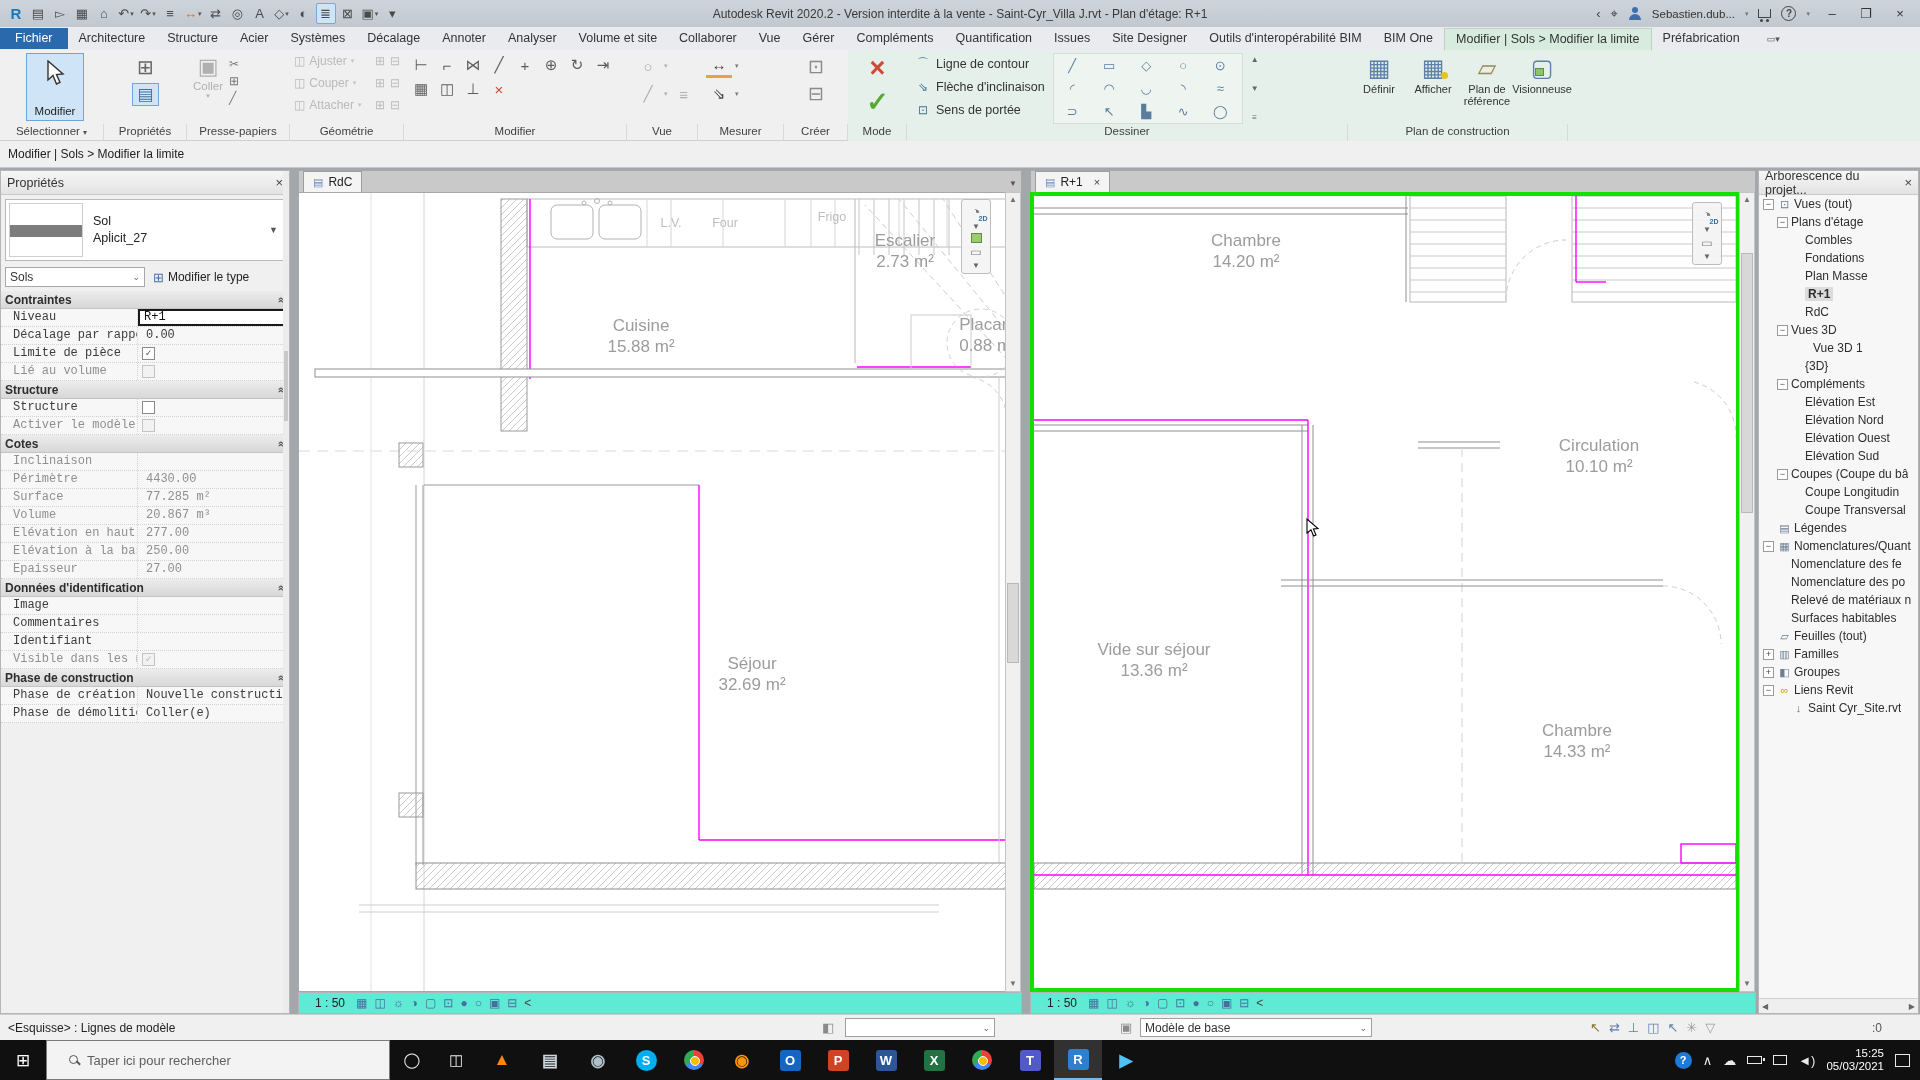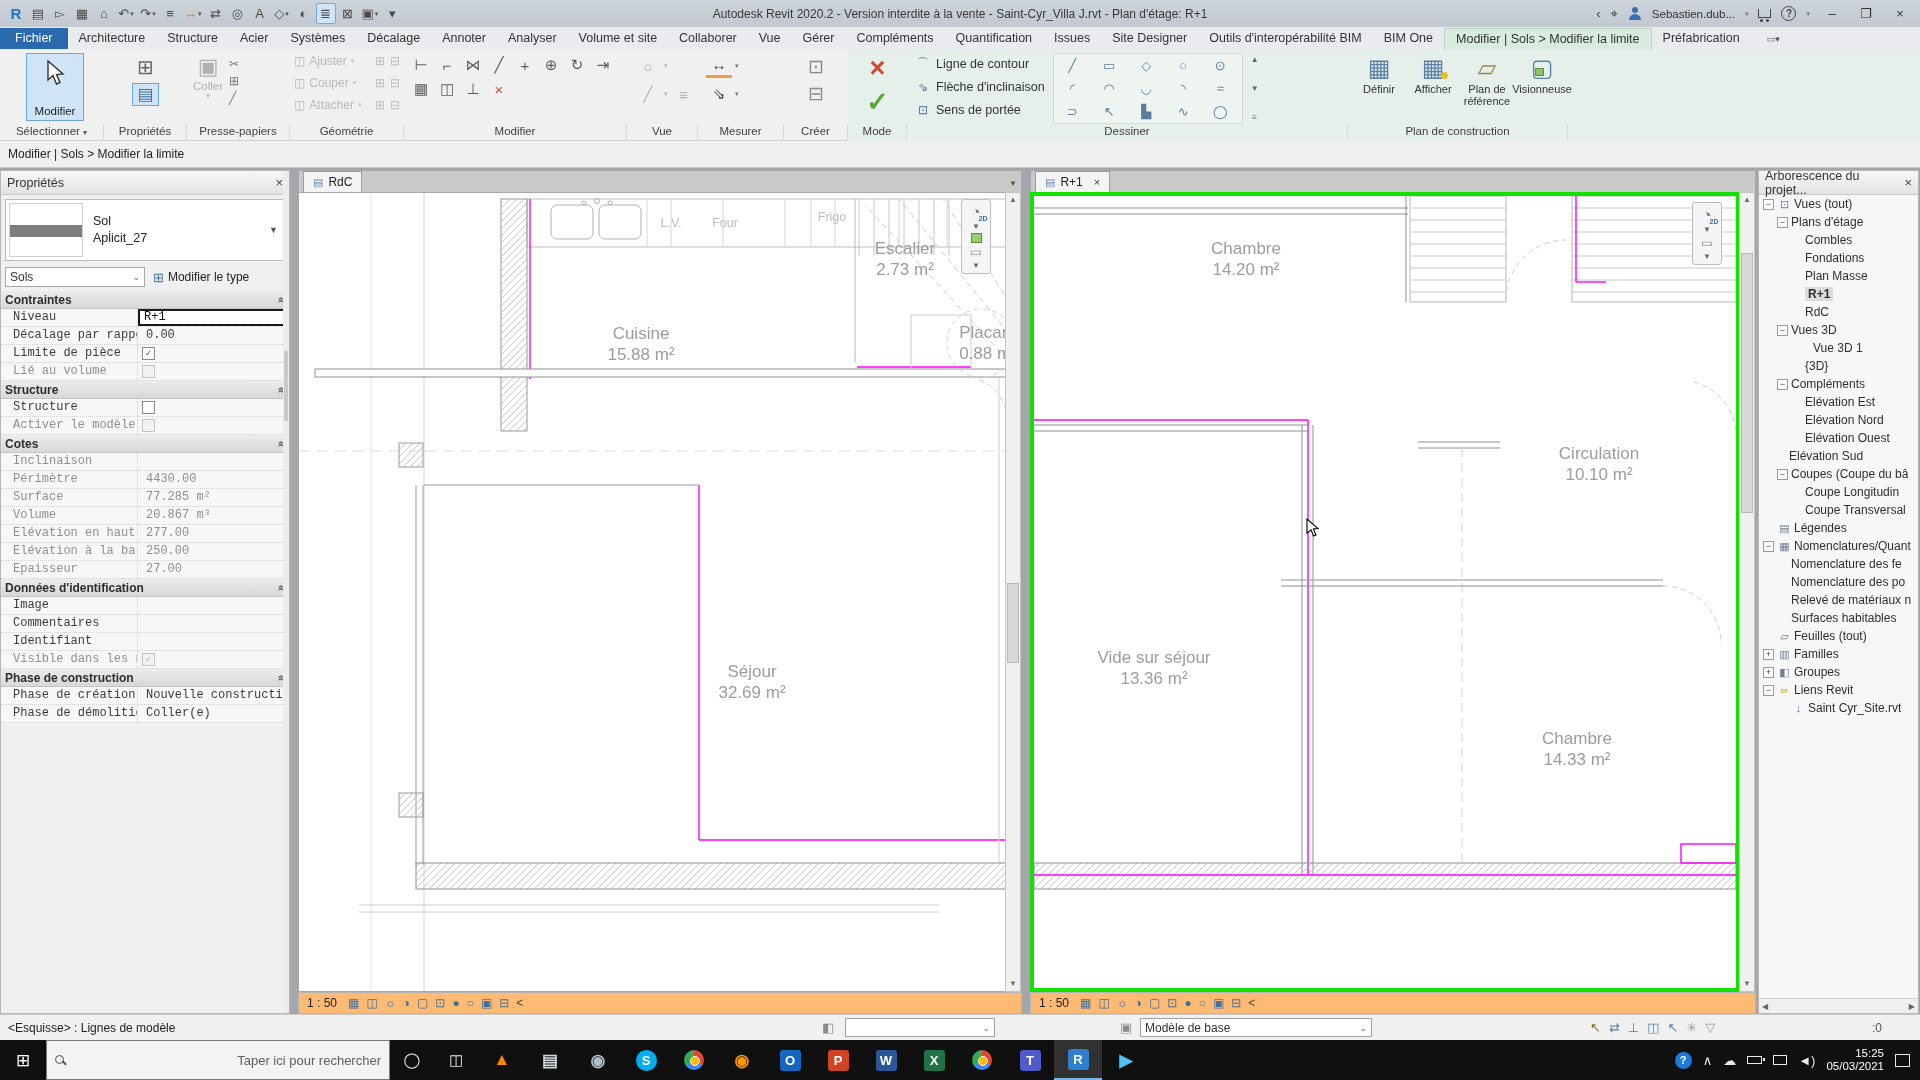--- a/index.html
+++ b/index.html
@@ -141,36 +141,36 @@
   .tabstrip { height:22px; background:#c9c9c9; border:1px solid #a8a8a8; border-bottom:none; display:flex; align-items:flex-end; }
   .vtab { height:21px; background:#f4f4f4; border:1px solid #9d9d9d; border-bottom:none; display:flex; align-items:center;
     gap:5px; padding:0 9px; font-size:12px; color:#222; margin-left:4px; }
   .vtab .vic { font-size:11px; color:#6a8db4; }
   .vtab .vx { font-size:11px; color:#444; margin-left:6px; }
   .strip-dd { margin-left:auto; margin-right:4px; margin-bottom:4px; font-size:8px; color:#555; }
   .canvas { position:absolute; left:0; top:22px; width:708px; height:800px; background:#fff; border:1px solid #a8a8a8; overflow:hidden; }
   #view-right .canvas { width:710px; border:4px solid #14e000; }
   .canvas svg { position:absolute; left:0; top:0; }
   .room { position:absolute; transform:translate(-50%,-50%); color:#9c9c9c; font-size:17px; line-height:21px;
-    text-align:center; white-space:nowrap;margin-top:8px; }
+    text-align:center; white-space:nowrap; }
   .fixture { position:absolute; transform:translate(-50%,-50%); color:#bdbdbd; font-size:12.5px; white-space:nowrap; }
   .navbar { position:absolute; right:14px; top:6px; width:30px; background:rgba(244,244,244,.92); border:1px solid #bdbdbd;
     border-radius:3px; display:flex; flex-direction:column; align-items:center; padding:3px 0; gap:2px; }
   .navbar .wheel { font-size:15px; color:#777; position:relative; }
   .navbar .wheel .twod { position:absolute; right:-7px; bottom:-2px; font-size:7px; color:#2d6da8; font-weight:bold; }
   .navbar .nv { font-size:8px; color:#666; }
   .navbar .zoombox { font-size:12px; color:#777; }
   .navbar .gcube { width:11px; height:10px; background:#9ccc70; border:1px solid #5e8f3e; }
   .vscroll { position:absolute; top:22px; width:16px; height:800px; background:#f0f0f0; border:1px solid #c4c4c4; }
   #view-left .vscroll { left:707px; }
   #view-right .vscroll { left:709px; }
   .vscroll .ar { position:absolute; left:0; width:14px; height:14px; font-size:8px; color:#6f6f6f; text-align:center; line-height:14px; }
   .vscroll .thumb { position:absolute; left:1px; width:12px; background:#d8d8d8; border:1px solid #b9b9b9; }
-  .ctrlbar { position:absolute; left:0; bottom:0; height:22px; width:100%; background:#fdba74; border:1px solid #b5b5b5;
-    display:flex; align-items:center; gap:7px; padding:0 8px; }
+  .ctrlbar { position:absolute; left:0; bottom:0; height:22px; width:100%; background:#5eead4; border:1px solid #b5b5b5;
+    display:flex; align-items:center; gap:7px; padding:0 16px; }
   .ctrlbar .scale { font-size:12px; color:#222; margin-right:4px; }
   .ctrlbar .ci { font-size:12px; color:#44709e; }
   .ctrlbar .lt { font-size:12px; color:#444; }
   .cursor-arrow { position:absolute; z-index:5; }
 
   
   #browser { position:absolute; left:1758px; top:2px; width:161px; height:844px; background:#f7f7f7; border:1px solid #b5b5b5; }
   #tree { position:absolute; left:0; top:24px; right:0; bottom:16px; overflow:hidden; }
   .trow { height:18px; display:flex; align-items:center; white-space:nowrap; font-size:12px; color:#2e2e2e; }
   .trow .exp { width:11px; height:11px; border:1px solid #9a9a9a; background:#fff; font-size:9px; line-height:9px;
@@ -197,21 +197,21 @@
   .sb-combo .dd { margin-left:auto; font-size:9px; color:#666; }
   #sb-icons { position:absolute; left:1590px; display:flex; align-items:center; gap:8px; }
   #sb-icons span { font-size:13px; color:#8a7430; }
   #sb-icons span.b { color:#5d7fa8; }
   #sb-icons span.g { color:#9a9a9a; }
   #filter-chip { position:absolute; left:1872px; font-size:12px; color:#555; }
 
   
   #taskbar { position:absolute; left:0; top:1040px; width:1920px; height:40px; background:#101010; display:flex; align-items:center; }
   #start-btn { width:46px; text-align:center; font-size:17px; color:#fff; }
-  #search-box { width:344px; height:40px; background:#f3f3f3; border:1px solid #7a7a7a; display:flex; align-items:center; gap:8px; padding:0 8px;justify-content:space-between; }
+  #search-box { width:344px; height:40px; background:#f3f3f3; border:1px solid #7a7a7a; display:flex; align-items:center; gap:8px; padding:0 22px; }
   .sglass { position:relative; width:10px; height:10px; flex:none; }
   .sglass::before { content:""; position:absolute; left:0; top:0; width:7px; height:7px; border:1.5px solid #555; border-radius:50%; }
   .sglass::after { content:""; position:absolute; left:7px; top:7px; width:5px; height:1.5px; background:#555; transform:rotate(45deg); }
   #search-text { font-size:13px; color:#5f5f5f; }
   .tb-ic { width:44px; text-align:center; font-size:15px; color:#e8e8e8; }
   .app { width:48px; height:40px; display:flex; align-items:center; justify-content:center; position:relative; }
   .app .gl { font-size:17px; font-weight:bold; }
   .app .sq { width:21px; height:21px; display:flex; align-items:center; justify-content:center; color:#fff; font-size:13px; font-weight:bold; border-radius:3px; }
   .app.active { background:rgba(255,255,255,.14); border-bottom:2px solid #76b9ed; }
   .chrome-ball { width:20px; height:20px; border-radius:50%;
@@ -920,21 +920,21 @@
             <span class="tlbl ">Elévation Est</span>
           </div>
           <div class="trow" style="padding-left:32px">
     <span class="spc"></span>
             <span class="tlbl ">Elévation Nord</span>
           </div>
           <div class="trow" style="padding-left:32px">
     <span class="spc"></span>
             <span class="tlbl ">Elévation Ouest</span>
           </div>
-          <div class="trow" style="padding-left:16px">
+          <div class="trow" style="padding-left:32px">
     <span class="spc"></span>
             <span class="tlbl ">Elévation Sud</span>
           </div>
           <div class="trow" style="padding-left:18px">
     <span class="exp">−</span>
             <span class="tlbl ">Coupes (Coupe du bâ</span>
           </div>
           <div class="trow" style="padding-left:32px">
     <span class="spc"></span>
             <span class="tlbl ">Coupe Longitudin</span>

